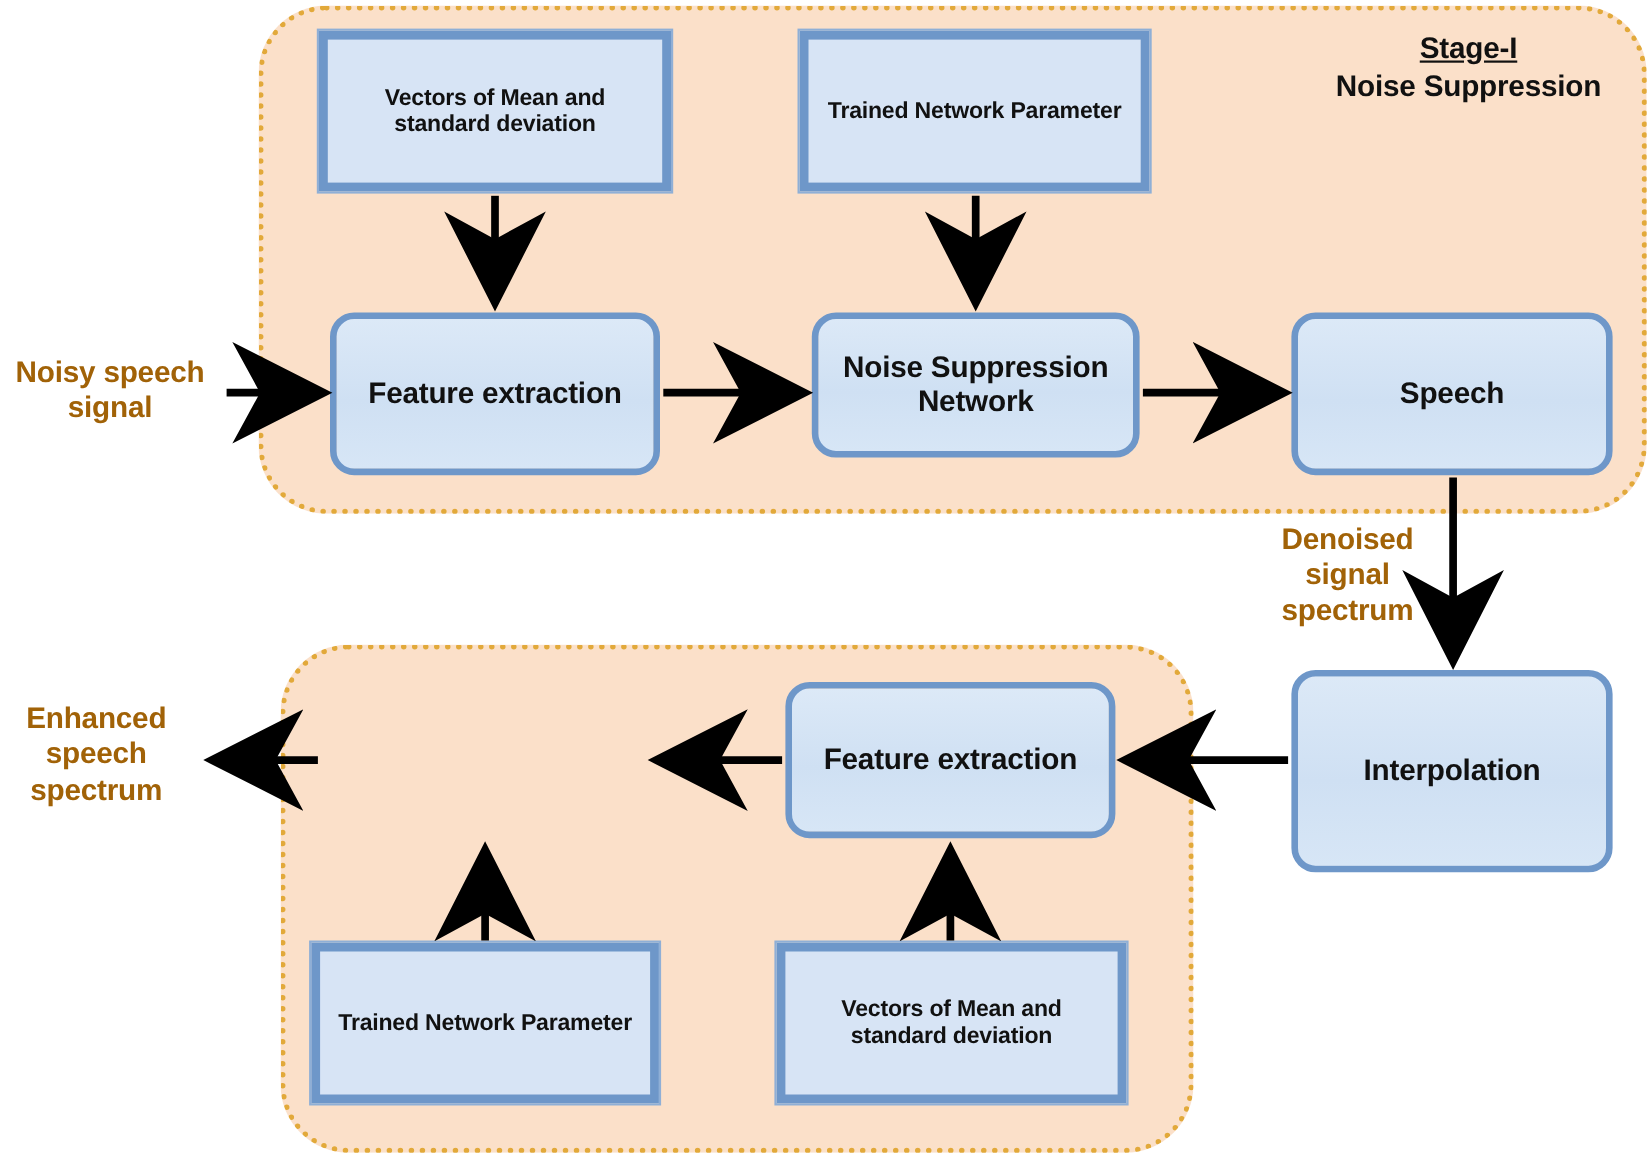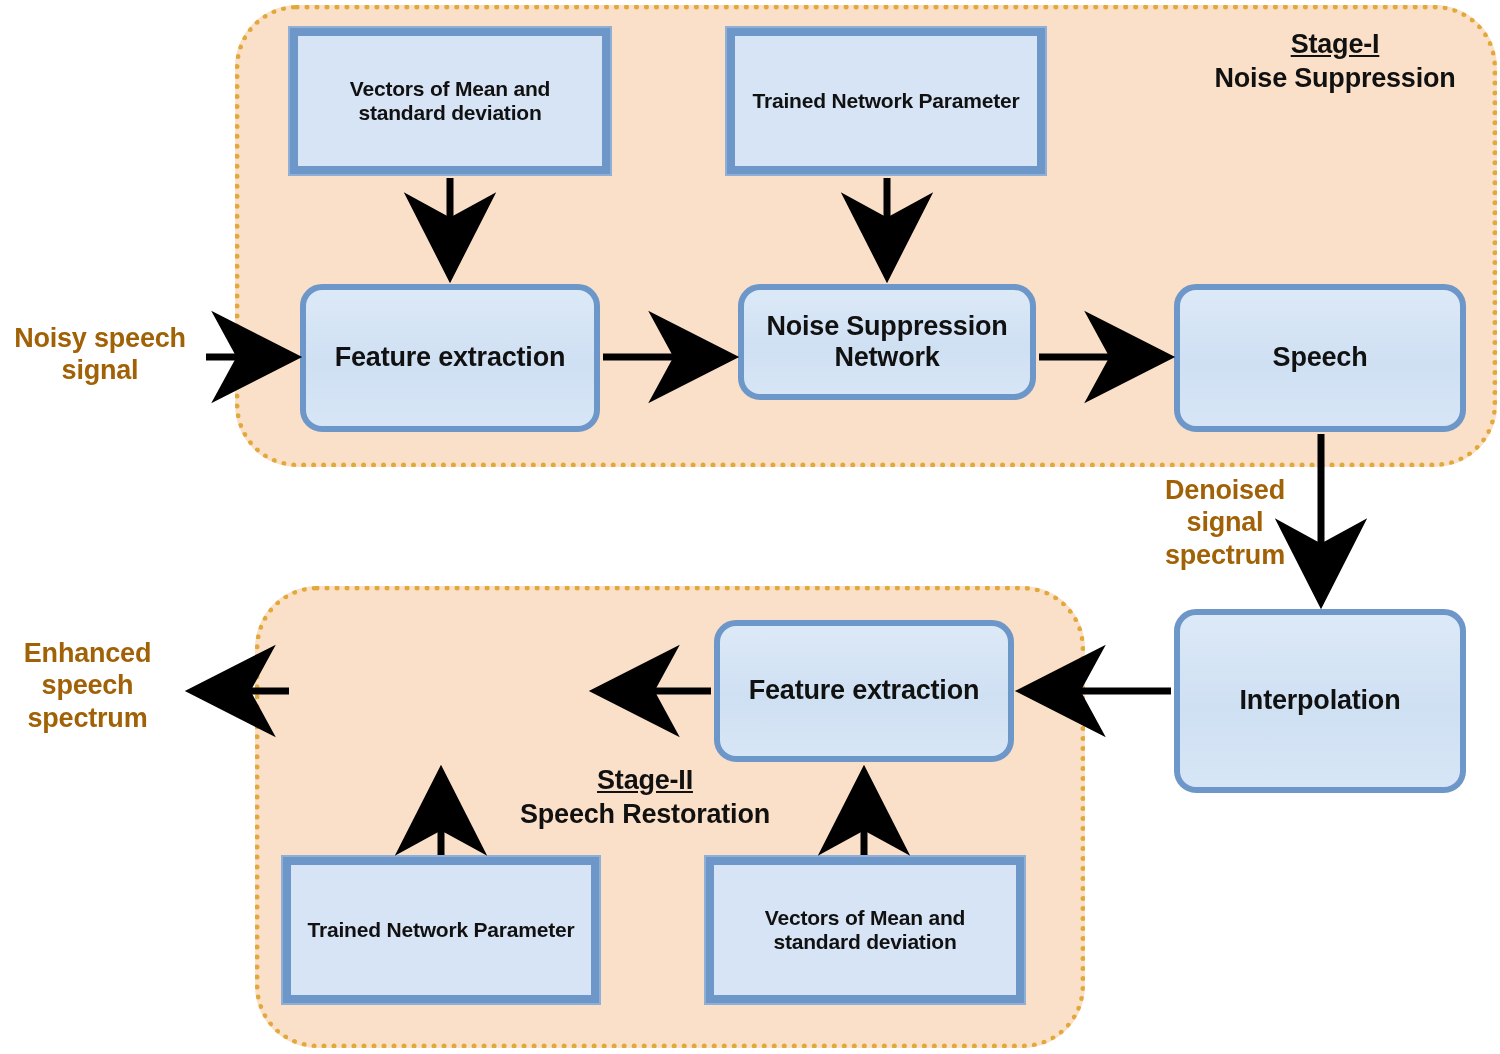--- a/index.html
+++ b/index.html
@@ -111,36 +111,32 @@
   </div>
 
   <div class="data-box" style="left:727px; top:28px; width:318px; height:146px;">
     <span class="inner">Trained Network Parameter</span>
   </div>
 
   <div class="proc-box" style="left:300px; top:284px; width:300px; height:148px;">
     <span>Feature extraction</span>
   </div>
 
-  <div class="proc-box" style="left:738px; top:284px; width:298px; height:116px;">
+  <div class="proc-box" style="left:738px; top:284px; width:298px; height:132px;">
     <span>Noise Suppression Network</span>
   </div>
 
   <div class="proc-box" style="left:1174px; top:284px; width:292px; height:148px;">
     <span>Speech</span>
   </div>
 
   <div class="proc-box" style="left:1174px; top:609px; width:292px; height:184px;">
     <span>Interpolation</span>
   </div>
 
-  <div class="stage-title" style="left:500px; top:764px; width:290px;">
-    <span class="st-top">Stage-II</span>
-    <span class="st-sub">Speech Restoration</span>
-  </div>
 
 
   <div class="proc-box" style="left:714px; top:620px; width:300px; height:142px;">
     <span>Feature extraction</span>
   </div>
 
   <div class="data-box" style="left:283px; top:857px; width:316px; height:146px;">
     <span class="inner">Trained Network Parameter</span>
   </div>
 

